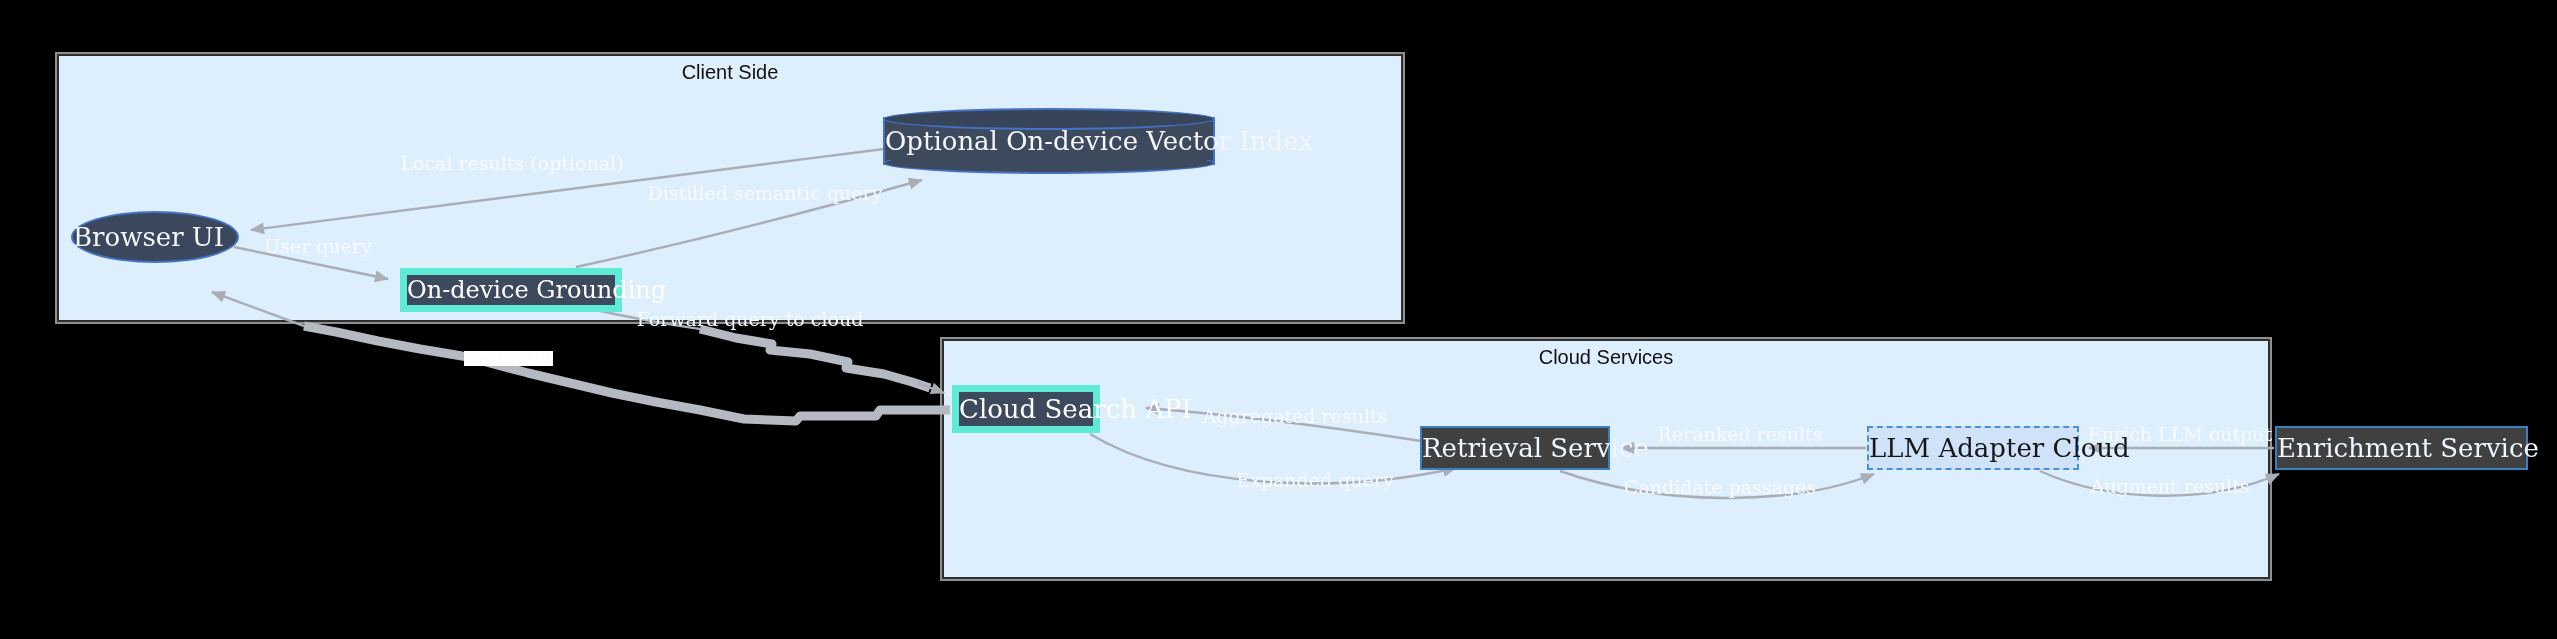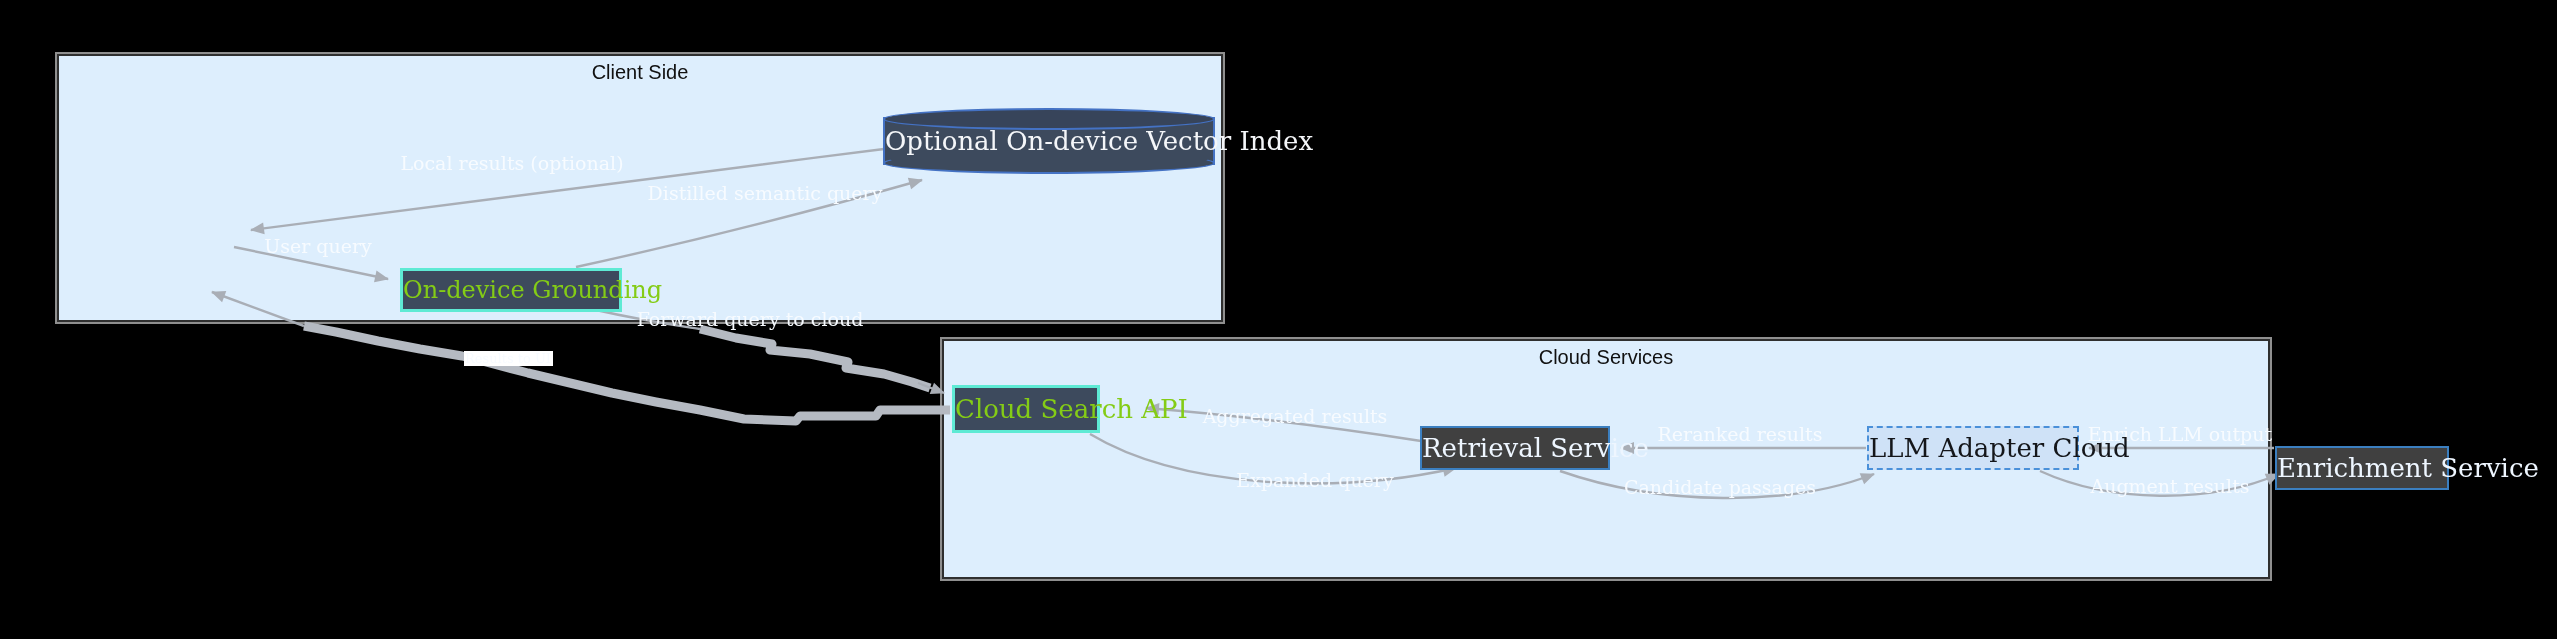--- a/index.html
+++ b/index.html
@@ -6,33 +6,33 @@
   #stage{
     position:relative;width:2557px;height:639px;background:#000000;
     overflow:hidden;font-family:"DejaVu Serif", serif;
   }
   .cluster{
     position:absolute;background:#ddeefd;
     border:2px solid #2f2f2f;
     box-shadow:0 0 0 2px #8f8f8f;
     box-sizing:border-box;
   }
-  #cluster-client{left:57px;top:54px;width:1166px;height:268px;}
+  #cluster-client{left:57px;top:54px;width:1346px;height:268px;}
   #cluster-cloud{left:942px;top:339px;width:1328px;height:240px;}
   .cluster-label{
     position:absolute;top:5px;left:0;width:100%;text-align:center;
     font-family:"Liberation Sans", sans-serif;font-size:20px;color:#101010;
   }
   .node{
     position:absolute;display:flex;align-items:center;
     box-sizing:border-box;text-align:center;white-space:nowrap;
     font-size:26px;z-index:5;
   }
   .node-dark{
-    background:#3d4a5d;border:3px solid #5eead4;color:#84cc16;
+    background:#3d4a5d;border:7px solid #5eead4;color:#ffffff;
   }
   .node-blue{
     background:#404040;border:2px solid #3b7fc0;color:#eef6ff;
   }
   .node-ellipse{
     background:#3a475c;border:2px solid #4472c4;border-radius:50%;color:#f4f6f9;
   }
   .node-dashed{
     background:#cfe2f7;border:2px dashed #4a90d9;color:#14161a;
   }
@@ -49,21 +49,21 @@
     content:"";position:absolute;left:-2px;right:-2px;bottom:-9px;height:18px;
     border-radius:50%;background:#3d4a5d;border:2px solid #4472c4;
     border-top-color:transparent;z-index:-1;
   }
   #n-browser-ui{left:71px;top:211px;width:168px;height:52px;}
   #n-grounding{left:400px;top:268px;width:222px;height:44px;font-size:24px;}
   #n-vindex{left:883px;top:117px;width:332px;height:48px;}
   #n-cloud-api{left:952px;top:385px;width:148px;height:48px;}
   #n-retrieval{left:1420px;top:426px;width:190px;height:44px;}
   #n-llm{left:1867px;top:426px;width:212px;height:44px;}
-  #n-enrich{left:2275px;top:426px;width:174px;height:44px;margin-top:20px;}
+  #n-enrich{left:2275px;top:426px;width:253px;height:44px;}
   svg#edges{position:absolute;left:0;top:0;z-index:4;pointer-events:none;}
   .edge{stroke:#a9aeb6;stroke-width:2.4;fill:none;}
   .band{stroke:#b5bac2;stroke-width:9;fill:none;stroke-linejoin:round;}
   .edge-label{
     font-family:"DejaVu Serif", serif;font-size:19px;fill:#f7fbff;
     text-anchor:middle;
   }
 </style>
 </head>
 <body>
@@ -116,20 +116,23 @@
     <path class="edge" d="M 1866,448 L 1621,448" marker-end="url(#arrow)"></path>
     <text class="edge-label" x="1740" y="441">Reranked results</text>
 
     <path class="edge" d="M 2040,471 C 2110,503 2210,504 2279,474" marker-end="url(#arrow)"></path>
     <text class="edge-label" x="2170" y="493">Augment results</text>
 
     <path class="edge" d="M 2274,448 L 2089,448" marker-end="url(#arrow)"></path>
     <text class="edge-label" x="2180" y="441">Enrich LLM output</text>
   </svg>
 
+  <div class="node node-ellipse" id="n-browser-ui">
+    <span>Browser UI</span>
+  </div>
 
   <div class="node node-dark" id="n-grounding">
     <span>On-device Grounding</span>
   </div>
 
   <div class="node node-cyl" id="n-vindex">
     <span>Optional On-device Vector Index</span>
   </div>
 
   <div class="node node-dark" id="n-cloud-api">

